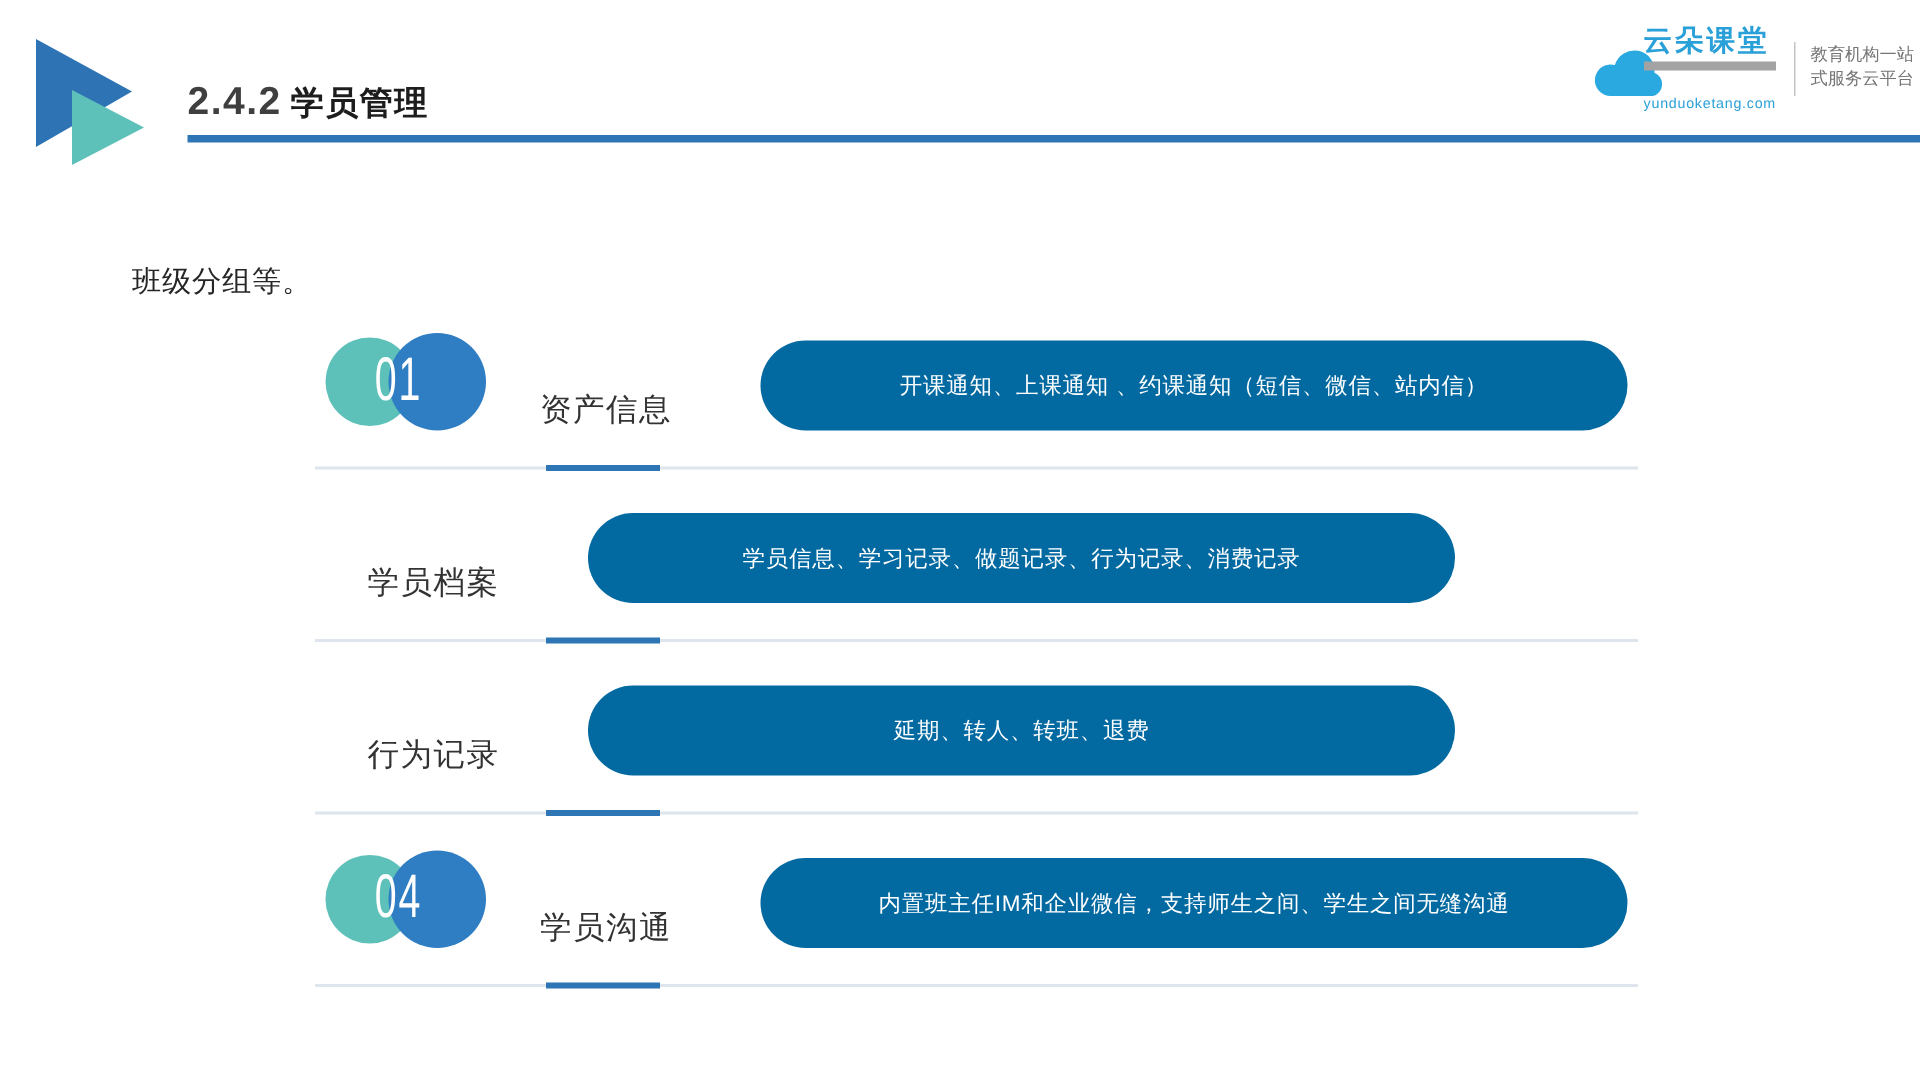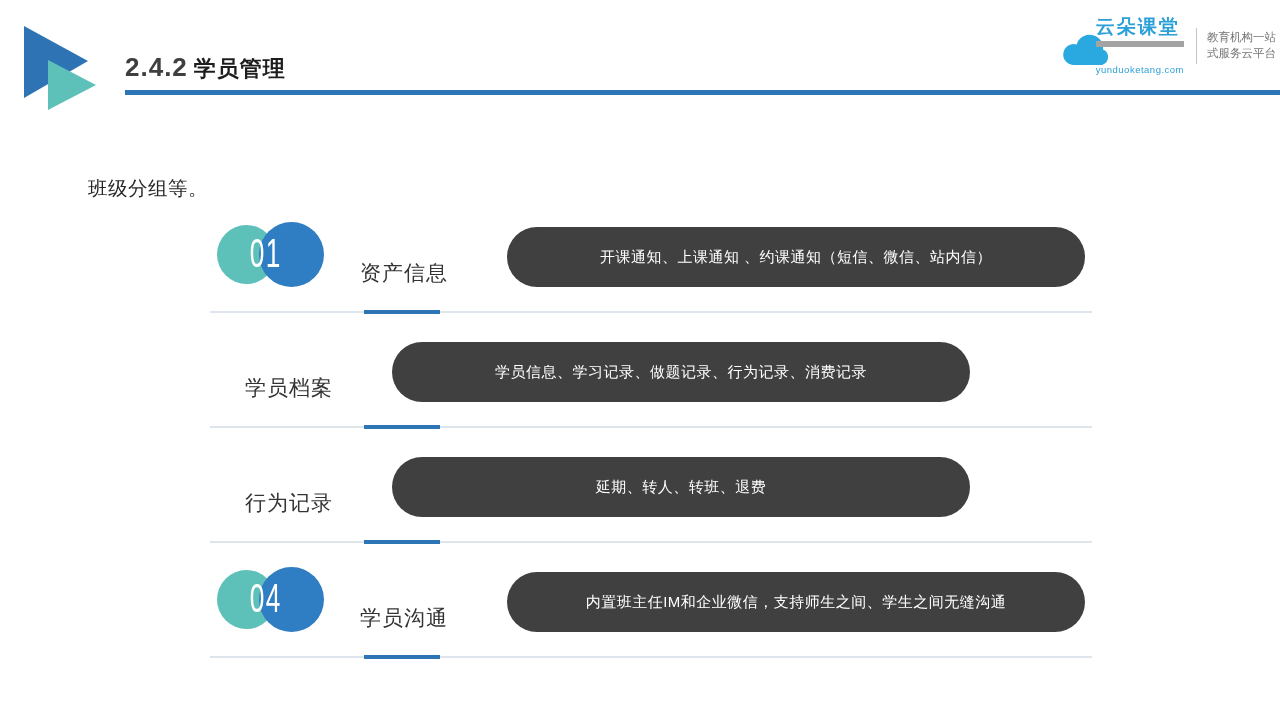--- a/index.html
+++ b/index.html
@@ -40,21 +40,21 @@
   .circle.teal { left:0; top:4px; width:59px; height:59px; background:#5ec1b9; }
   .circle.blue { left:42px; top:1px; width:65px; height:65px; background:#2f7dc2; }
   .badge-num { position:absolute; left:0; top:50%; width:98px; text-align:center;
                transform:translateY(-52%) scaleX(0.64); transform-origin:48px 50%;
                font-size:41px; font-weight:400; color:#ffffff; letter-spacing:2px; }
 
   .feature-label { margin-left:35px; width:147px; flex:none;
                    font-size:21px; color:#333333; letter-spacing:1px; }
 
   .feature-pill { width:578px; height:60px; flex:none; border-radius:30px;
-                  background:#404040; color:#ffffff; font-size:15px; letter-spacing:0.5px;
+                  background:#0369a1; color:#ffffff; font-size:15px; letter-spacing:0.5px;
                   display:flex; align-items:center; justify-content:center; text-align:center; }
 
   .sep { position:relative; height:2px; background:#dfe5ec; margin:24px 0 29px 0; }
   .sep-accent { position:absolute; left:154px; top:-1px; width:76px; height:4px; background:#2e75b6; }
 </style>
 </head>
 <body>
 
 <div class="slide">
 

